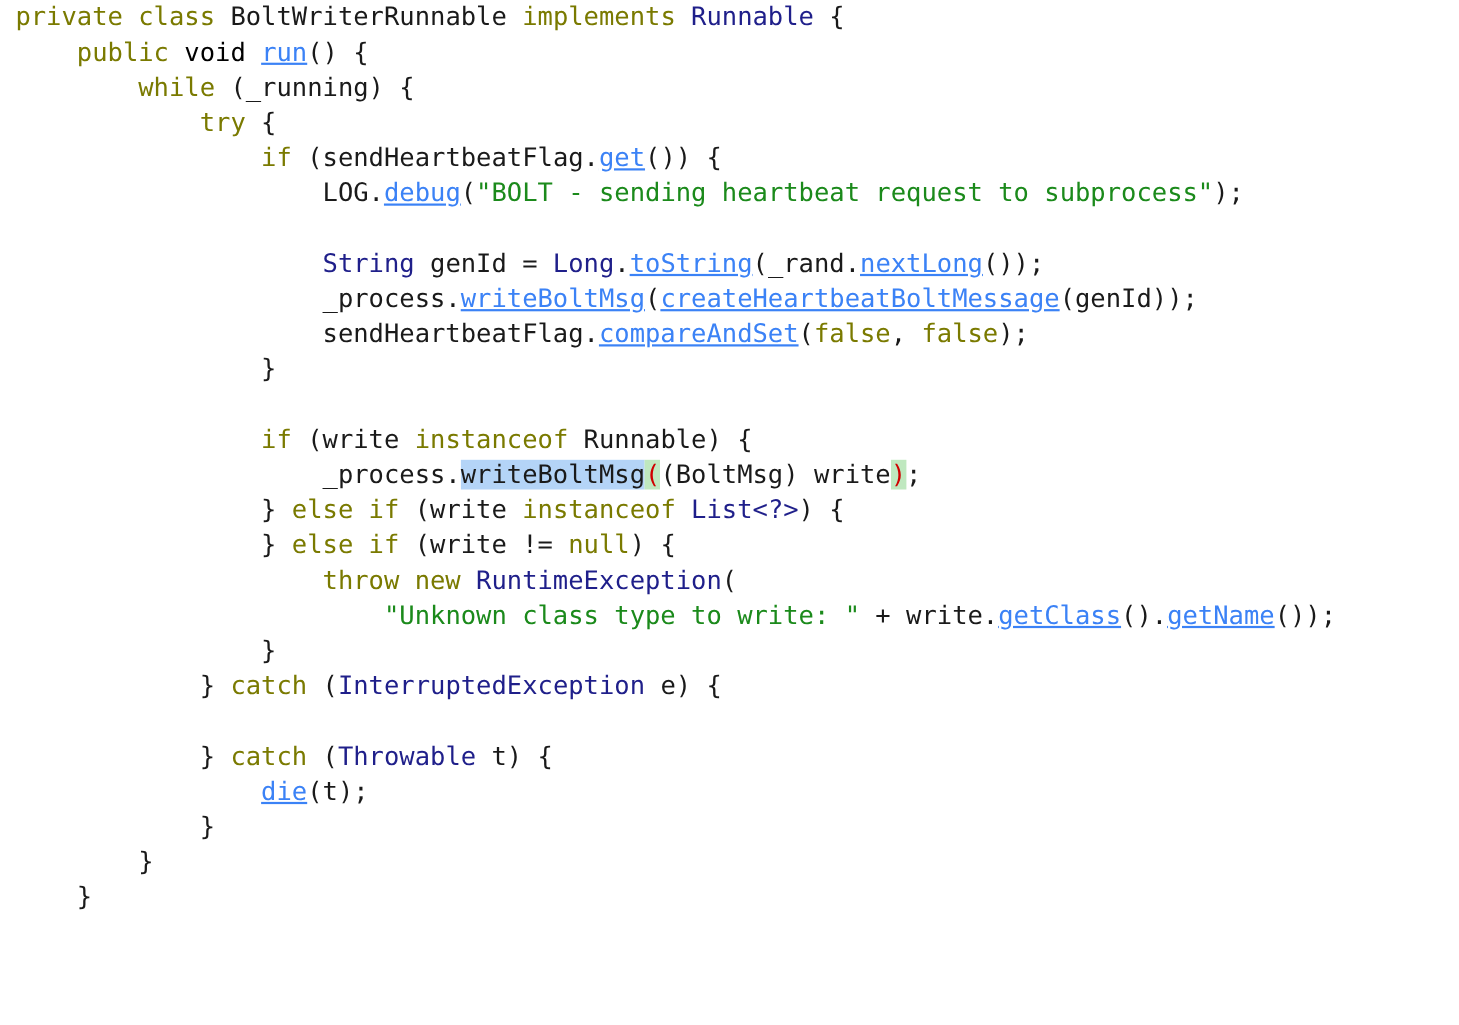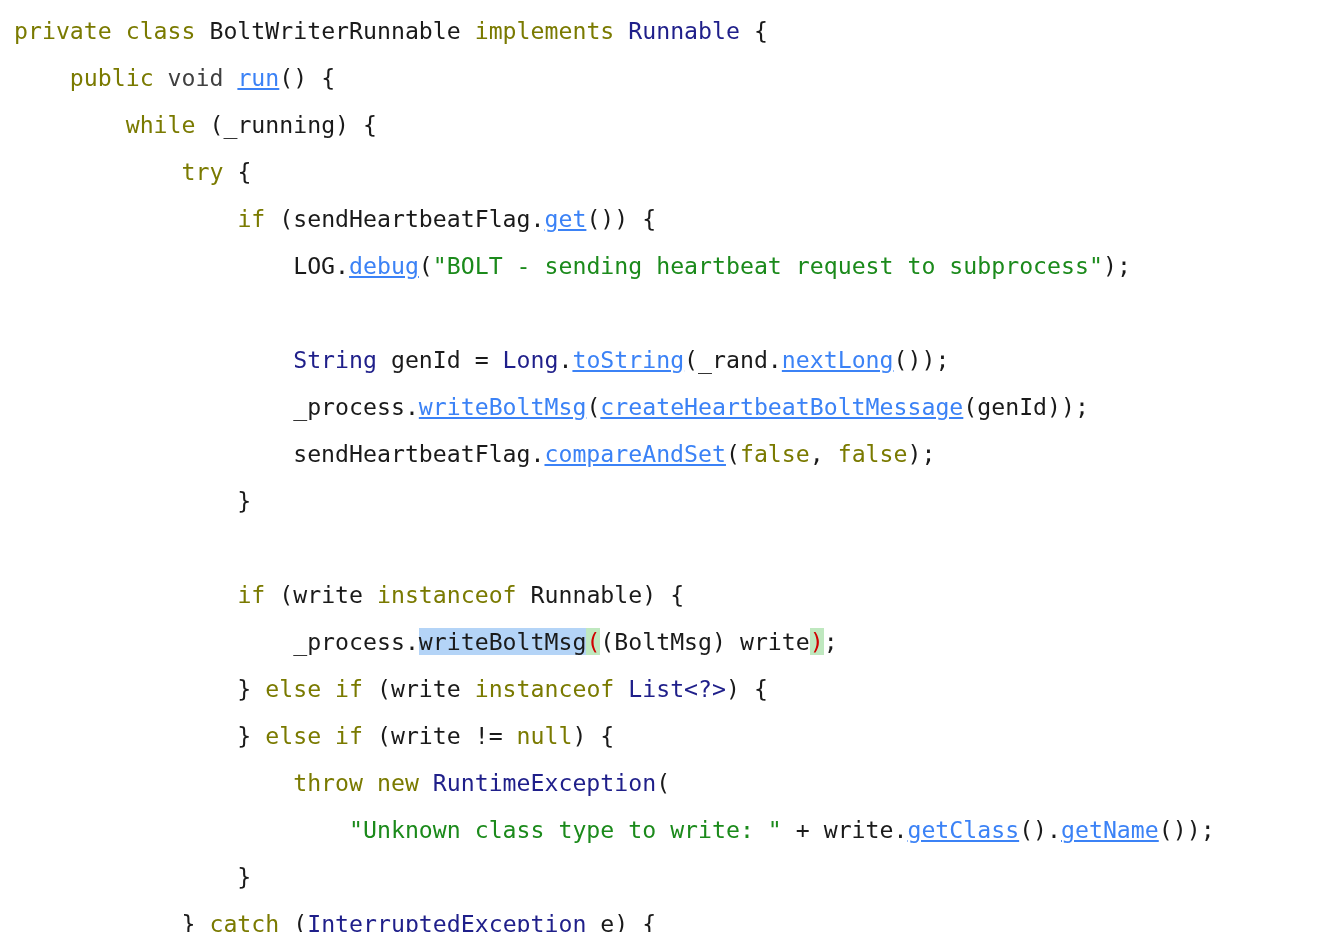--- a/index.html
+++ b/index.html
@@ -3,23 +3,23 @@
 <meta charset="utf-8">
 <style>
   html, body { margin:0; padding:0; background:#ffffff; }
   body { width:1326px; height:932px; overflow:hidden; position:relative; }
   .editor {
     position:absolute; left:14px; top:0px;
     font-family: "DejaVu Sans Mono", "Liberation Mono", monospace;
     font-size:23.2px;
     color:#1a1a1a;
   }
-  .line { height:32px; line-height:32px; white-space:pre;margin-top:15px; }
+  .line { height:32px; line-height:32px; white-space:pre; }
   .kw { color:#7a7a00; }
-  .kw2 { color:#404040; }
+  .kw2 { color:#000000; }
   .type { color:#1f1f8a; }
   .fn { color:#3b82f6;text-decoration:underline; }
   .str { color:#1b8a1b; }
   .cmt { color:#2a8a2a; }
   .num { color:#1f1f8a; }
   .sel { background:#b4d4f7; }
   .bre { color:#d00000; background:#bfe8bf; }
 </style>
 </head>
 <body>

